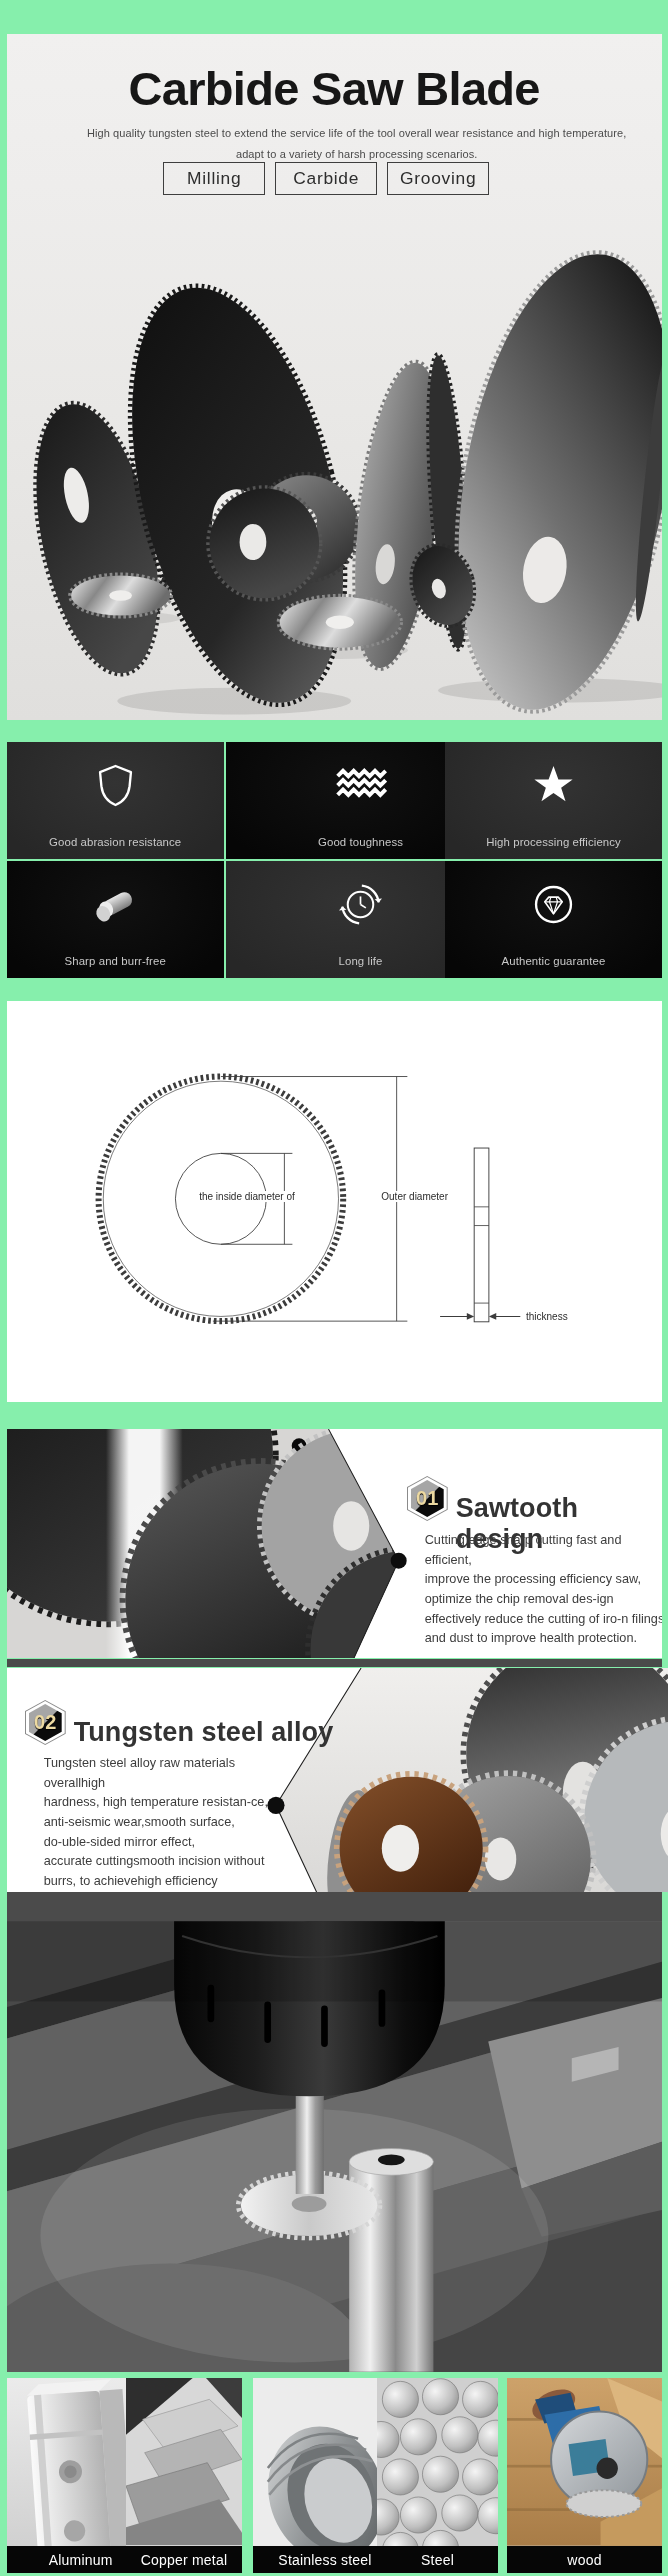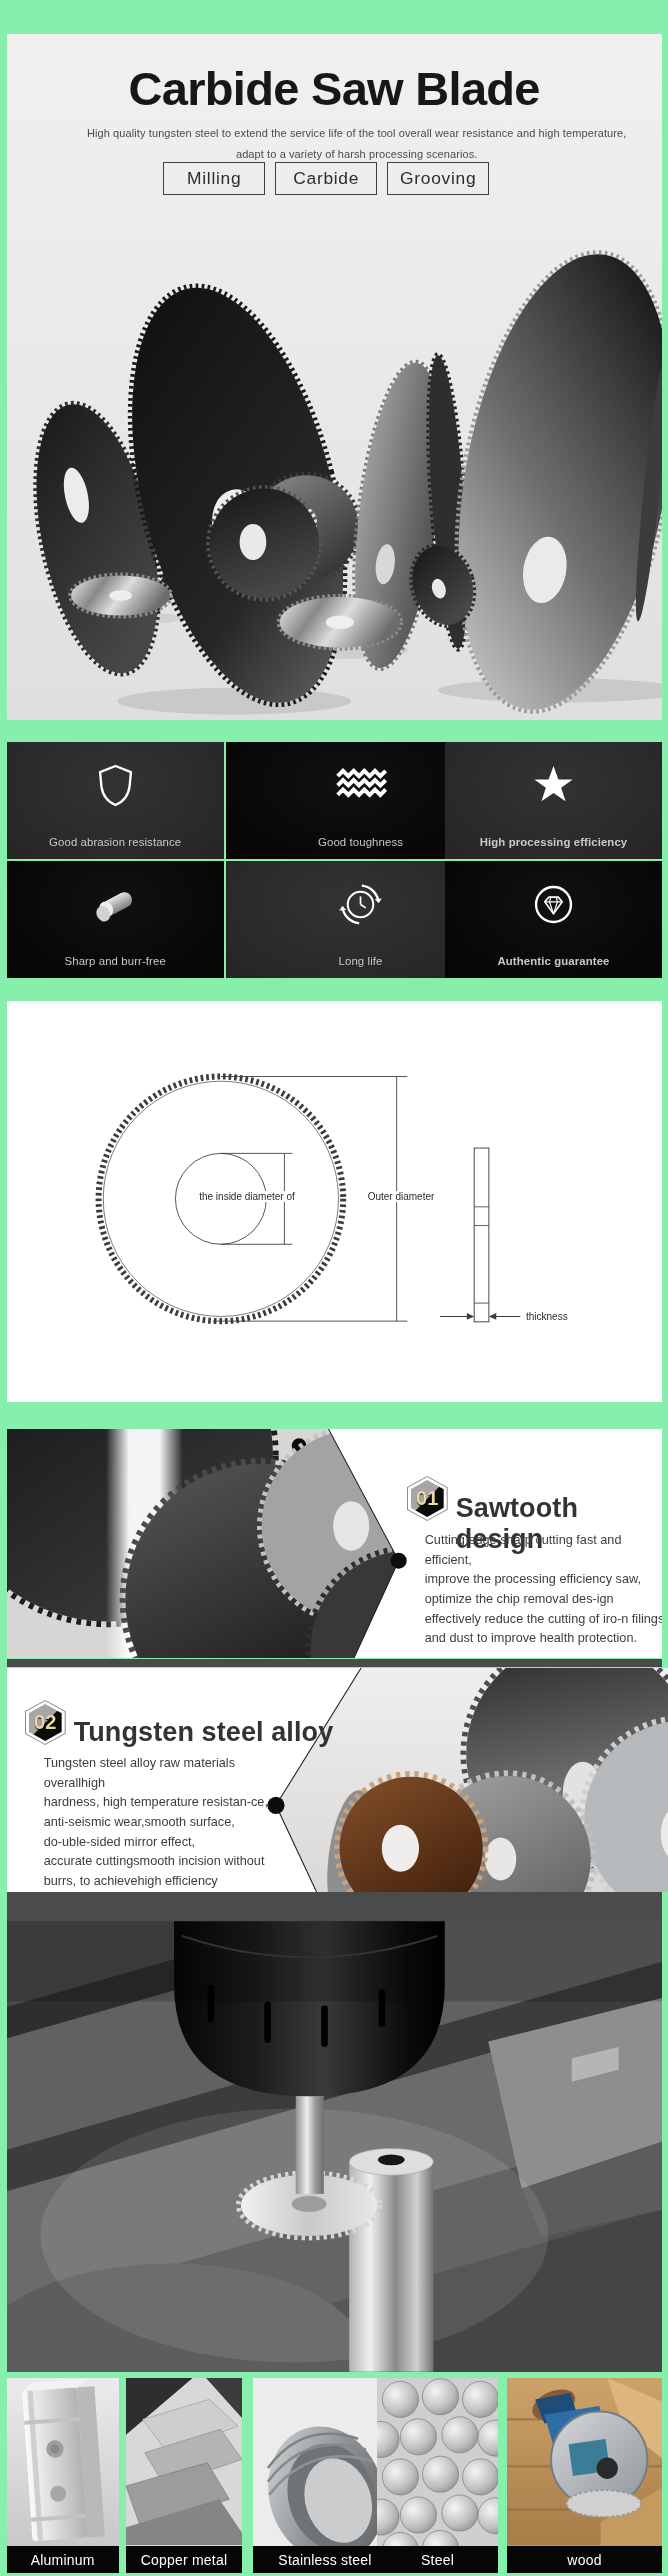--- a/index.html
+++ b/index.html
@@ -20,28 +20,28 @@
     letter-spacing:0.7px;font-family:"Liberation Sans",sans-serif;}
   .hero-photo{position:absolute;top:167px;left:0;width:655px;height:519px;}
 
   
   .tile{position:absolute;width:217px;height:117px;display:flex;flex-direction:column;align-items:center;}
   .tile.gray{background:radial-gradient(ellipse at 50% 35%,#333333,#272727 85%);}
   .tile.black{background:radial-gradient(ellipse at 50% 35%,#111111,#060606 85%);}
   .tile .ticon{margin-top:17.4px;height:52px;display:flex;align-items:center;justify-content:center;}
   .tile .tlabel{margin-top:auto;margin-bottom:10.7px;font-size:11.4px;color:#c9c9c9;letter-spacing:0.1px;}
   .r1{top:742px;} .r2{top:861px;}
-  .c1{left:6.7px;} .c2{left:226px;padding-left:26px;} .c3{left:445px;width:217px;font-weight:bold;}
+  .c1{left:6.7px;} .c2{left:226px;padding-left:26px;} .c3{left:445px;width:217px;}
 
   
   #diagram-card{top:1001px;height:401px;background:#ffffff;}
   .dlabel{position:absolute;font-size:10px;color:#2c2c2c;background:#ffffff;padding:0 3.3px;
     text-align:center;white-space:nowrap;}
   #dlabel-inner{left:170px;top:190px;width:134px;}
-  #dlabel-outer{left:344px;top:190px;width:94px;}
+  #dlabel-outer{left:344px;top:190px;width:94px;text-align:right;}
   #dlabel-thickness{left:516px;top:310px;}
 
   
   .sec{background:#ffffff;overflow:hidden;}
   #section01{top:1429px;height:229px;}
   #section02{top:1668px;height:224px;padding-left:46px;}
   .sec-photo{position:absolute;inset:0;}
   .hex{position:absolute;width:41px;height:45px;}
   .hexshape{position:absolute;clip-path:polygon(50% 0,100% 25%,100% 75%,50% 100%,0 75%,0 25%);}
   .hex .h1{inset:0;background:#8b8b8b;}
@@ -59,21 +59,21 @@
   #graybar{top:1892px;height:29px;background:#4b4b4b;}
 
   
   #machine-card{top:1921px;height:451px;background:#505050;overflow:hidden;}
 
   
   .mat{position:absolute;top:2378px;height:195px;overflow:hidden;background:#d5d5d5;}
   .mat .mphoto{position:absolute;left:0;top:0;right:0;bottom:27px;}
   .mat .mlabel{position:absolute;left:0;right:0;bottom:0;height:27px;background:#060606;
     display:flex;align-items:center;justify-content:center;font-size:14px;color:#ffffff;letter-spacing:0.2px;}
-  #mat1{left:6.7px;width:112px;} #mat2{left:126px;width:116px;} #mat3{left:253px;width:112px;padding-left:32px;}
+  #mat1{left:6.7px;width:112px;padding-left:36px;} #mat2{left:126px;width:116px;} #mat3{left:253px;width:112px;padding-left:32px;}
   #mat4{left:377px;width:121px;} #mat5{left:507px;width:155px;}
 </style>
 </head>
 <body>
 
 <div id="page">
 
   <div class="card" id="header-card">
     <div class="hero-title">Carbide Saw Blade</div>
     <div class="hero-subtitle">High quality tungsten steel to extend the service life of the tool overall wear resistance and high temperature,

